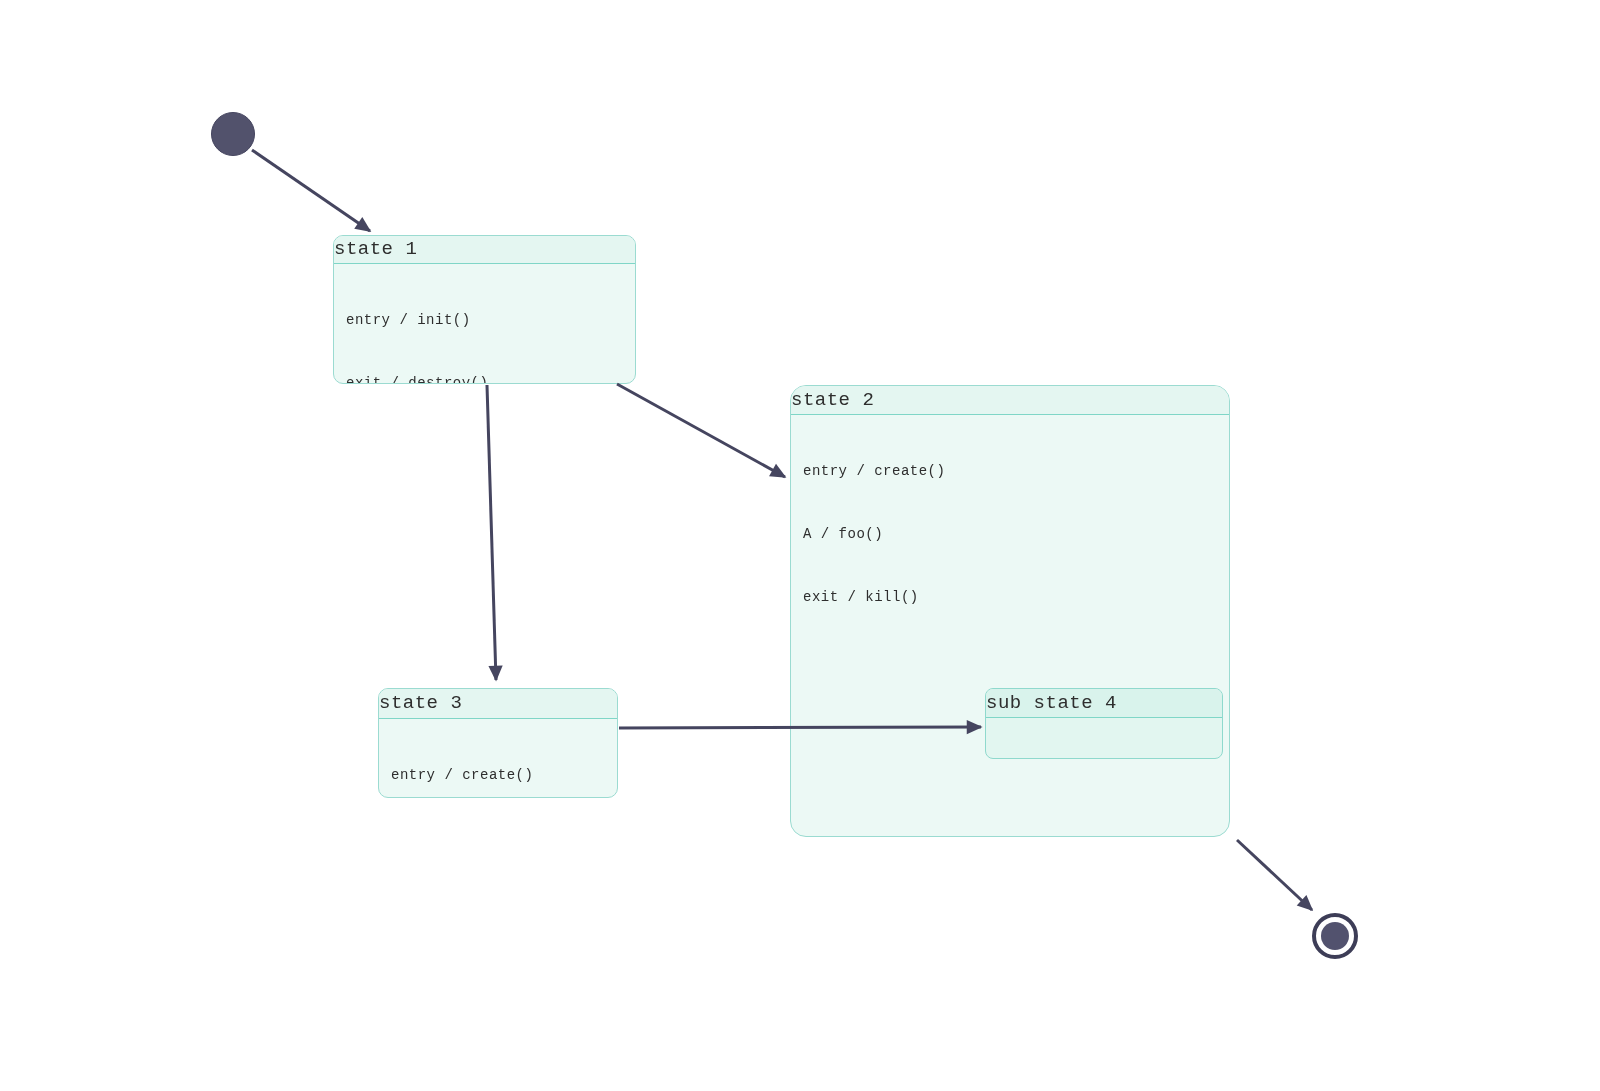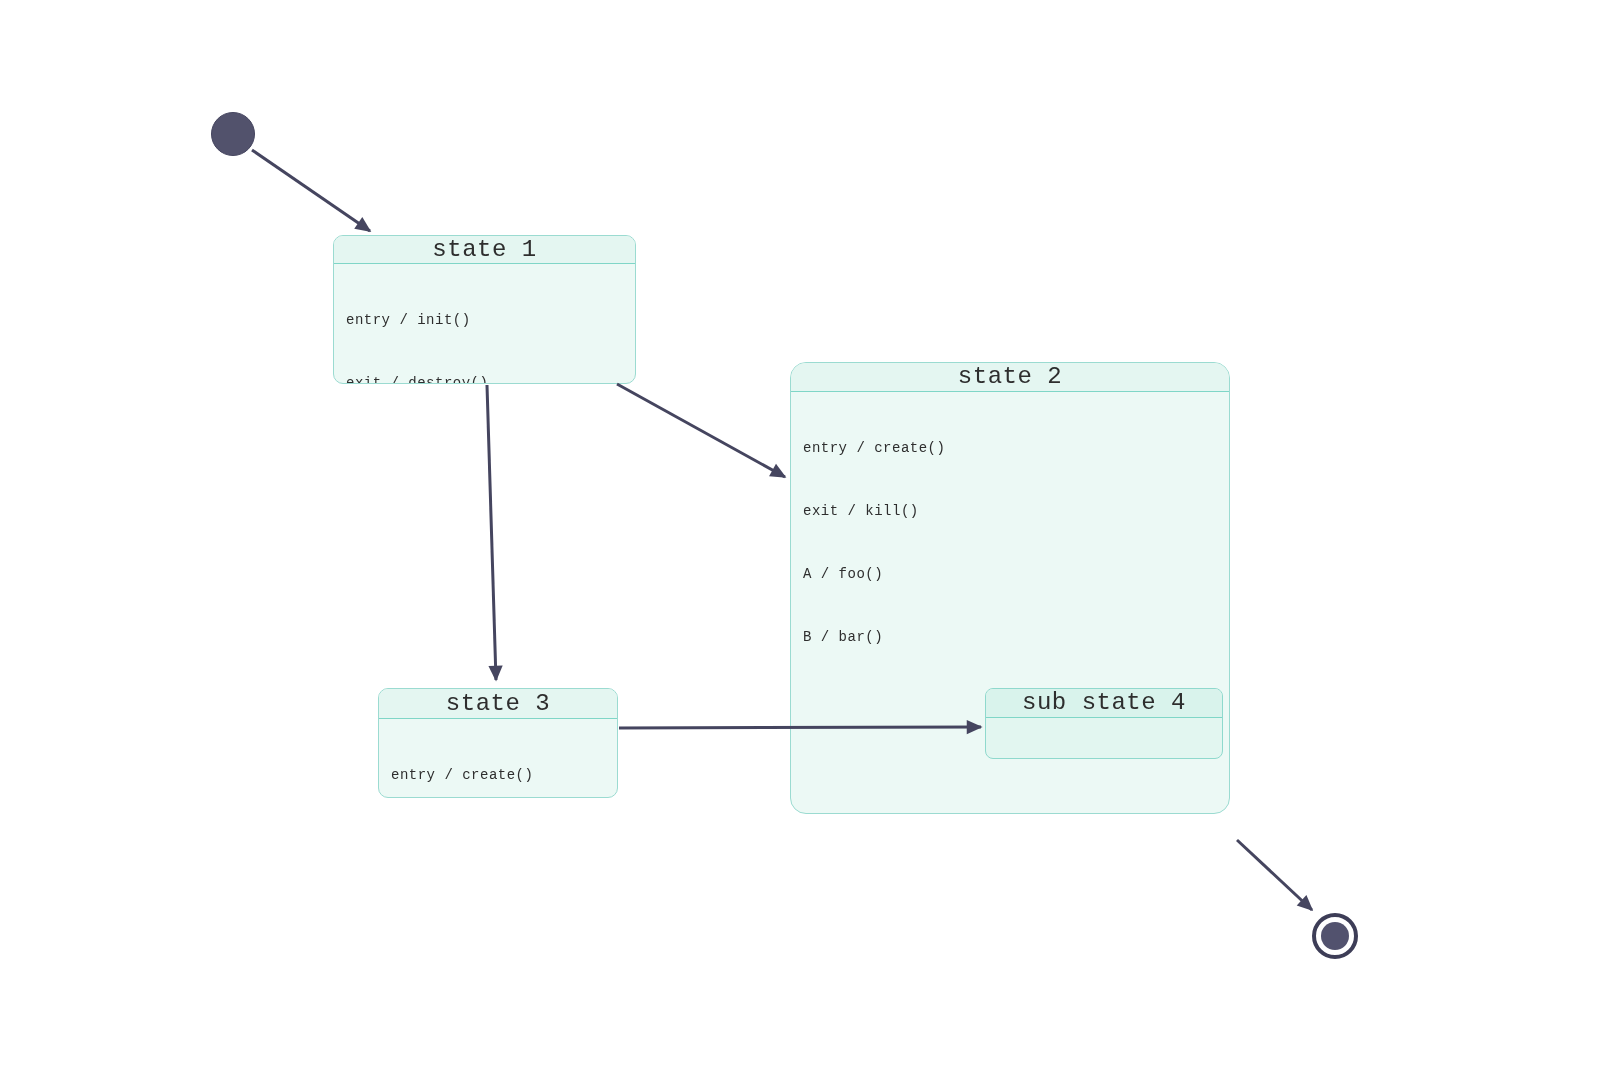--- a/index.html
+++ b/index.html
@@ -41,22 +41,21 @@
     background: #e2f6f0;
     border-color: #8fd9cd;
     border-radius: 8px;
     z-index: 2;
   }
   .state__title {
     background: #e4f6f1;
     border-bottom: 1.5px solid #7fd6c7;
     height: 27px;
     line-height: 27px;
-    text-align: center;
-    font-size: 24px;
+    font-size: 19px;
     letter-spacing: 0.5px;
     white-space: pre;
   }
   .state--sub .state__title {
     background: #d9f3ec;
   }
   .state__body {
     padding: 4px 12px 0 12px;
     font-size: 14px;
     line-height: 21px;
@@ -119,27 +118,26 @@
   <div class="initial-node"></div>
 
   <div class="state" style="left:333px; top:235px; width:303px; height:149px;">
     <div class="state__title">state 1</div>
     <div class="state__body">
       <div>entry / init()</div>
       <div>exit / destroy()</div>
     </div>
   </div>
 
-  <div class="state state--large" style="left:790px; top:362px; width:440px; height:452px;">
+  <div class="state state--large" style="left:790px; top:385px; width:440px; height:452px;">
     <div class="state__title" style="height:28px; line-height:28px;">state 2</div>
     <div class="state__body">
       <div>entry / create()</div>
+      <div>A / foo()</div>
       <div>exit / kill()</div>
-      <div>A / foo()</div>
-      <div>B / bar()</div>
     </div>
   </div>
 
   <div class="state" style="left:378px; top:688px; width:240px; height:110px;">
     <div class="state__title" style="height:29px; line-height:29px;">state 3</div>
     <div class="state__body">
       <div>entry / create()</div>
       
     </div>
   </div>

